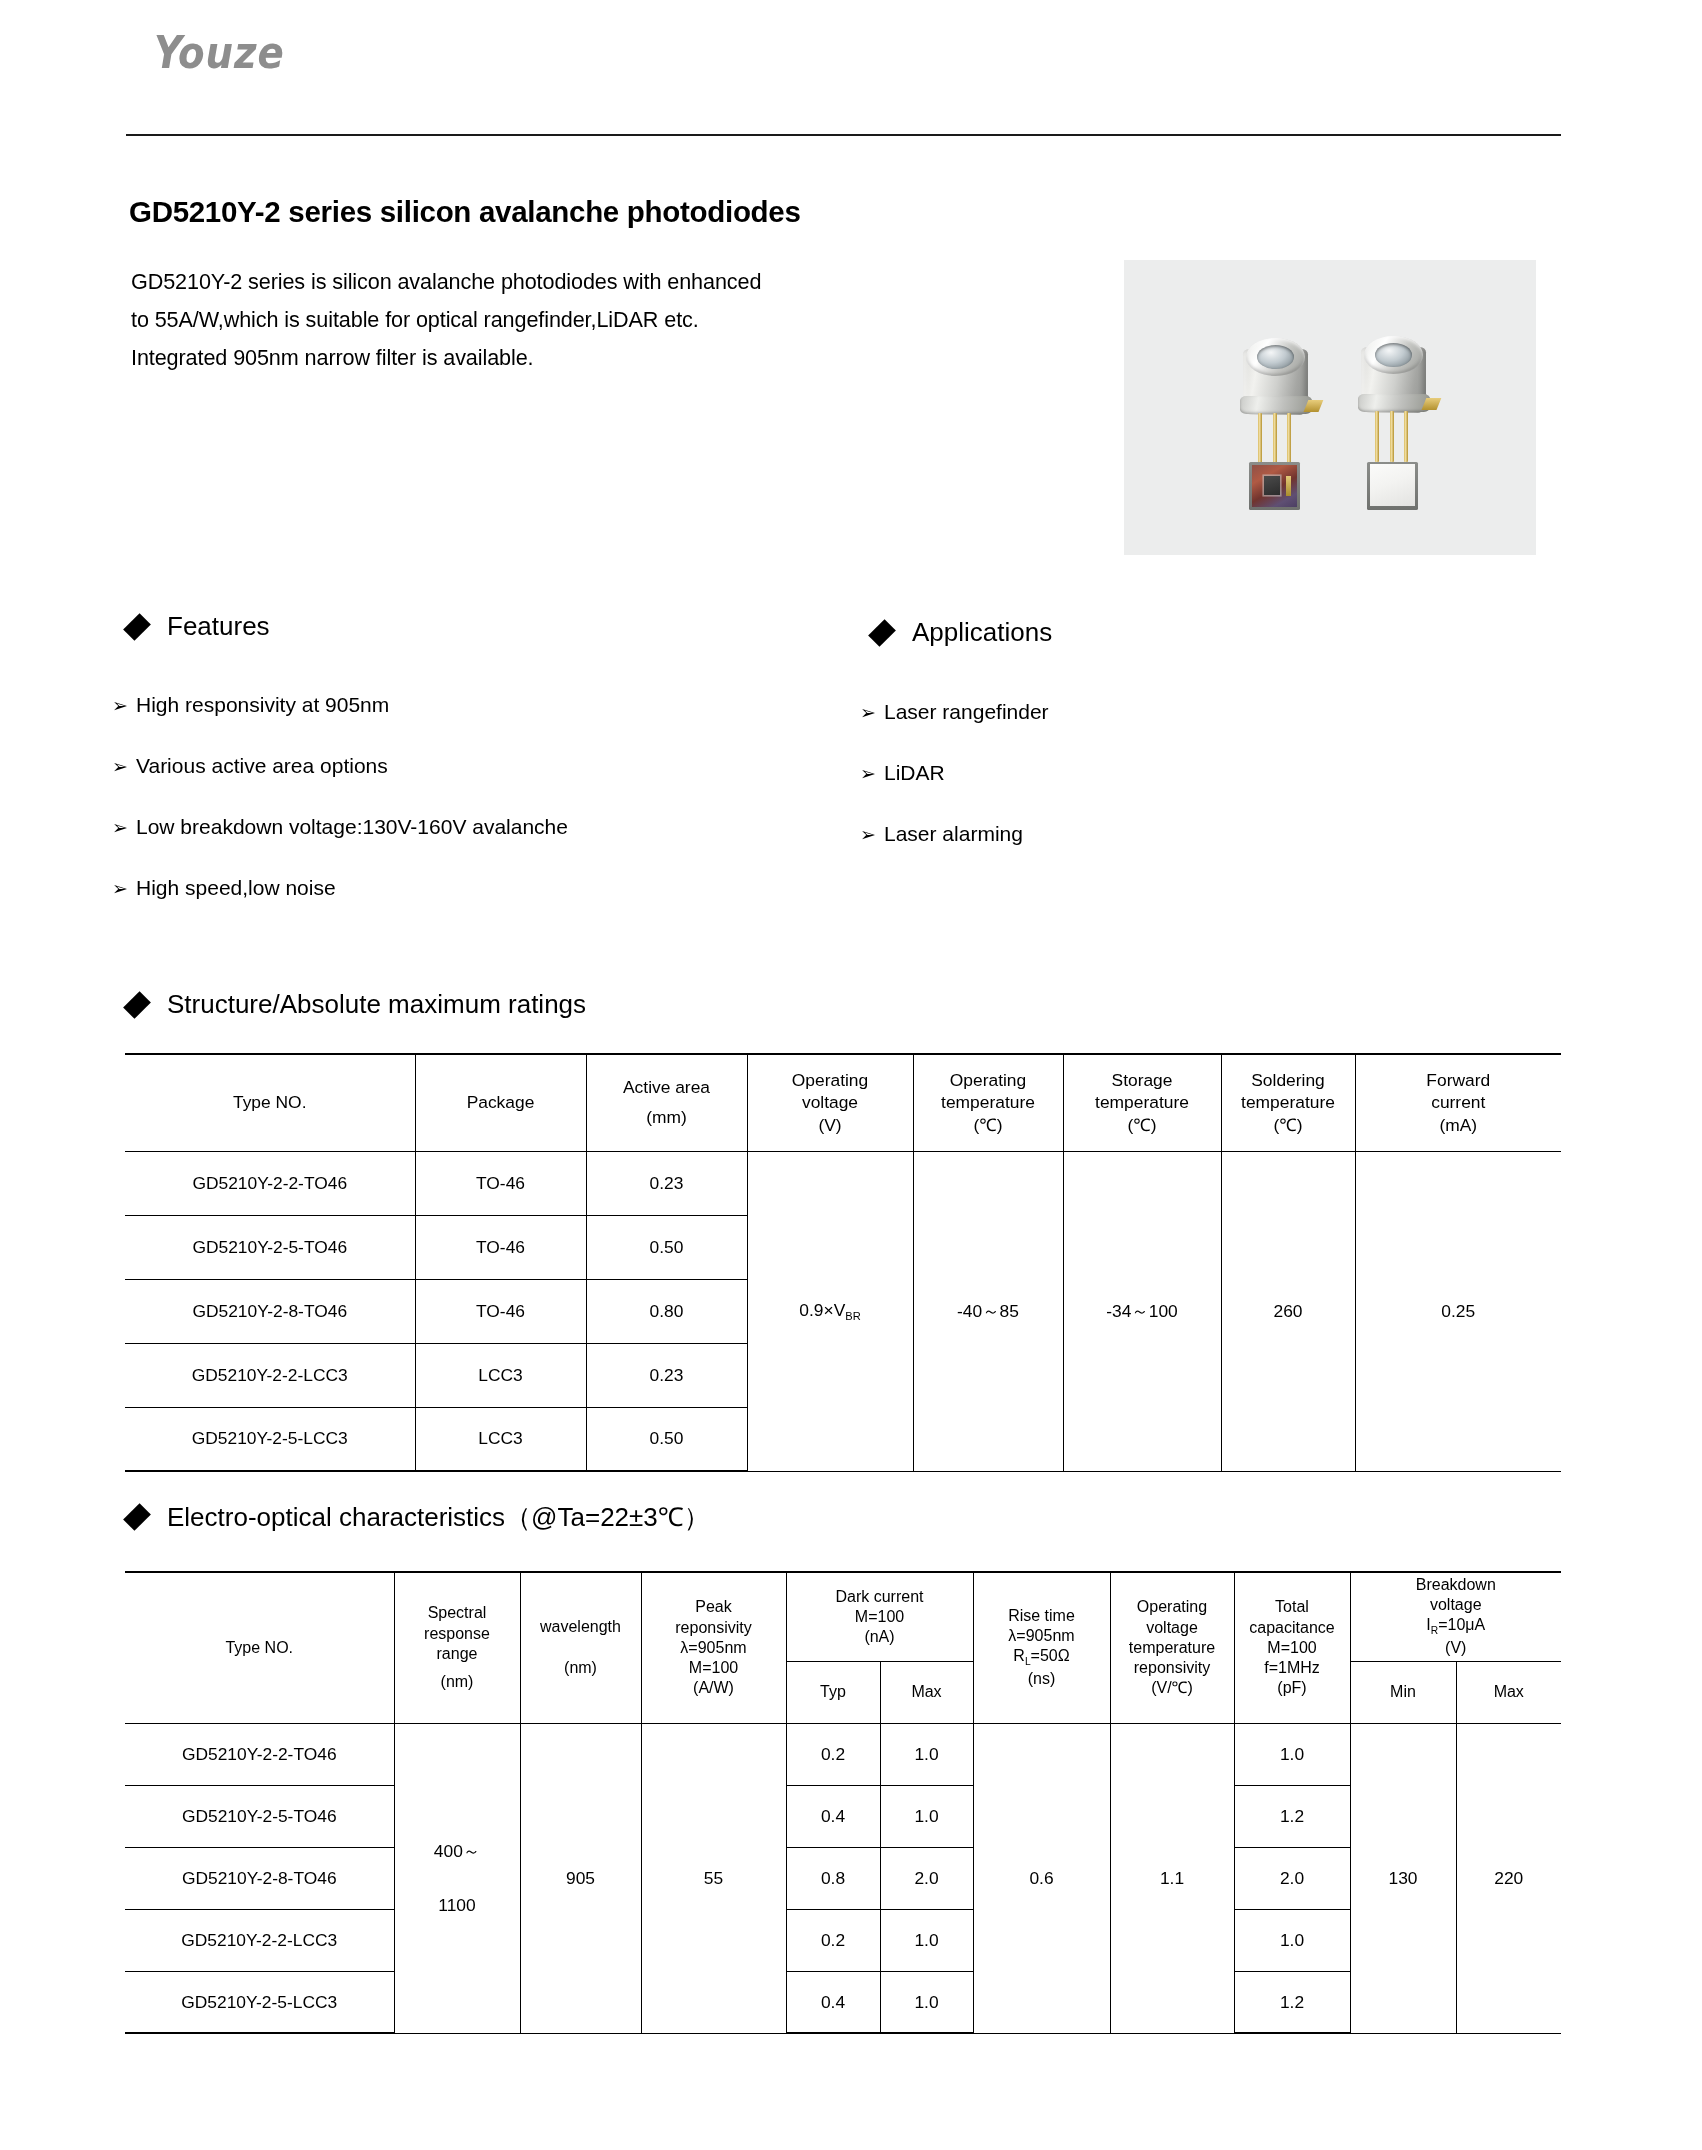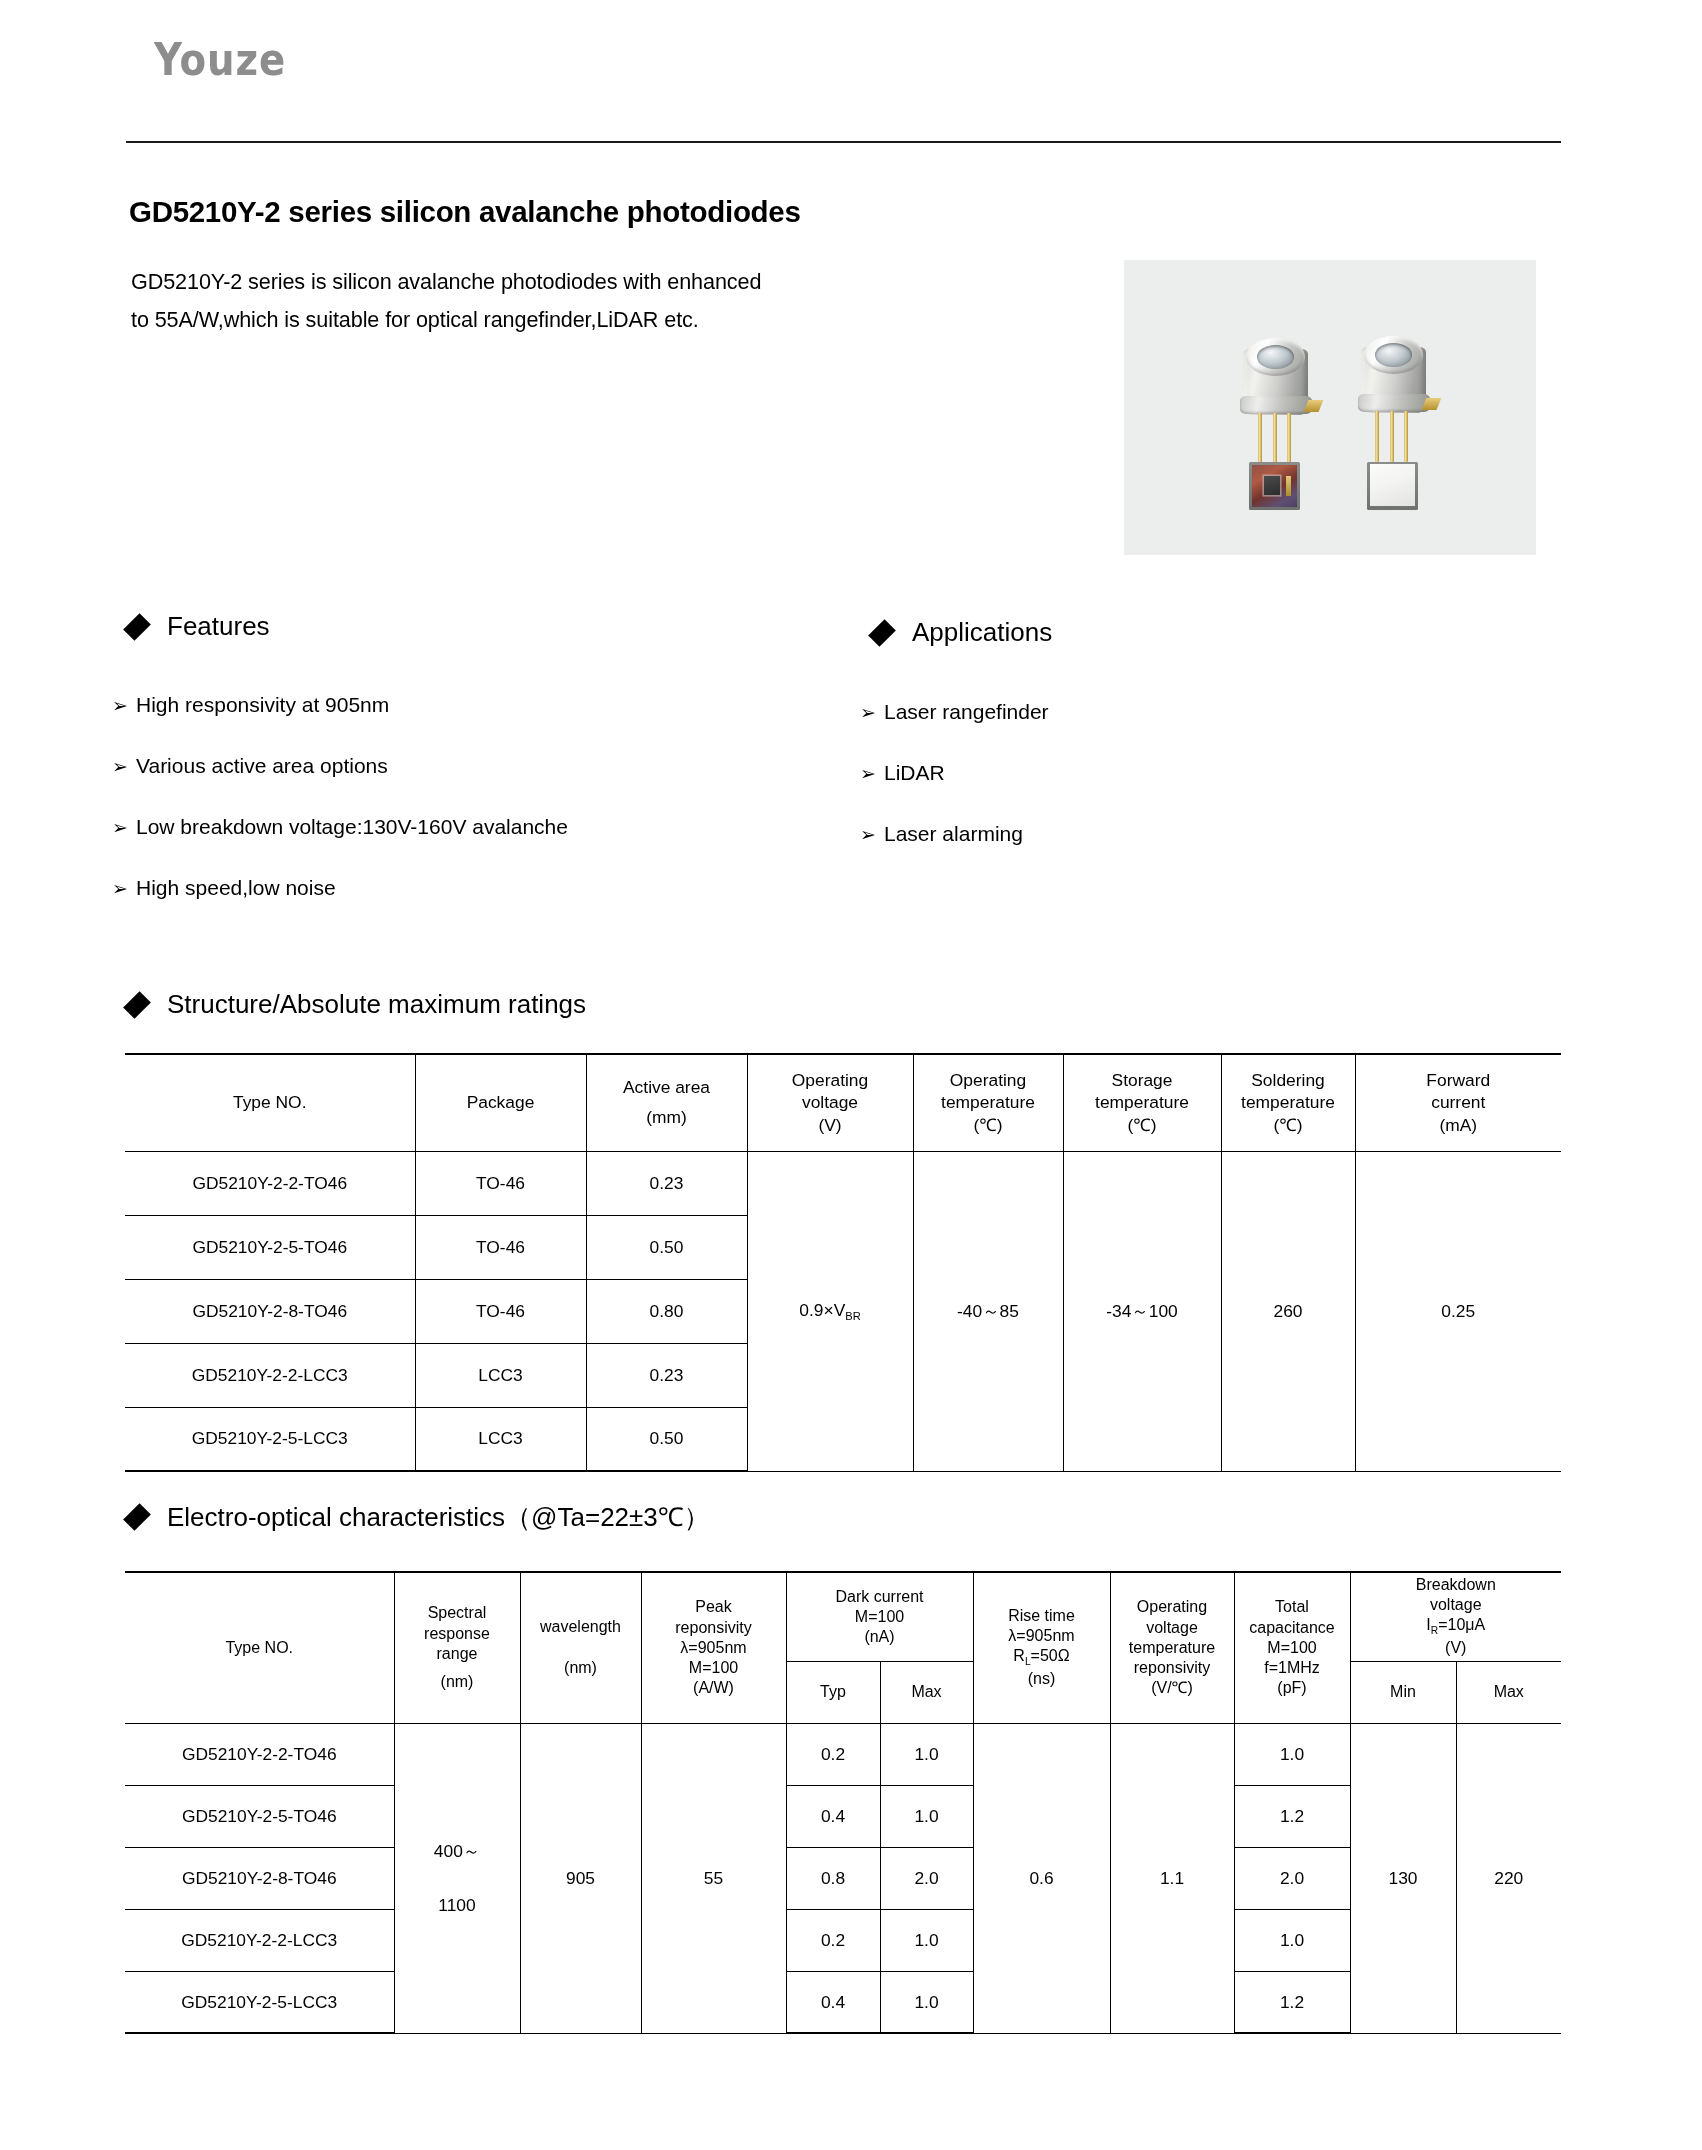--- a/index.html
+++ b/index.html
@@ -10,21 +10,21 @@
     background: #ffffff;
     font-family: "Liberation Sans", sans-serif;
     color: #000000;
     position: relative;
     overflow: hidden;
   }
 
   
   #header {
     position: absolute;
-    left: 0; top: 15px; width: 1703px; height: 132px;
+    left: 0; top: 8px; width: 1703px; height: 132px; font-style: italic;
   }
   #logo {
     position: absolute;
     left: 154px; top: 18.4px;
     font-family: "DejaVu Sans", sans-serif;
     font-weight: bold;
     font-size: 45px;
     letter-spacing: 1.1px;
     color: #8d8d8d;
     transform: scaleX(0.86);
@@ -226,20 +226,21 @@
 <div id="header">
   <div id="logo">Youze</div>
   <div id="header-rule"></div>
 </div>
 
 <div id="doc-title">GD5210Y-2 series silicon avalanche photodiodes</div>
 
 <div id="intro">
   <p>GD5210Y-2 series is silicon avalanche photodiodes with enhanced</p>
   <p>to 55A/W,which is suitable for optical rangefinder,LiDAR etc.</p>
+  <p>Integrated 905nm narrow filter is available.</p>
 </div>
 
 <div id="product-photo">
   <div class="can" style="left:115px; top:74px;">
     <div class="body"></div>
     <div class="flange"></div>
     <div class="rim"></div>
     <div class="aperture"></div>
     <div class="tab"></div>
     <div class="pin" style="left:19px; top:79px;"></div>

